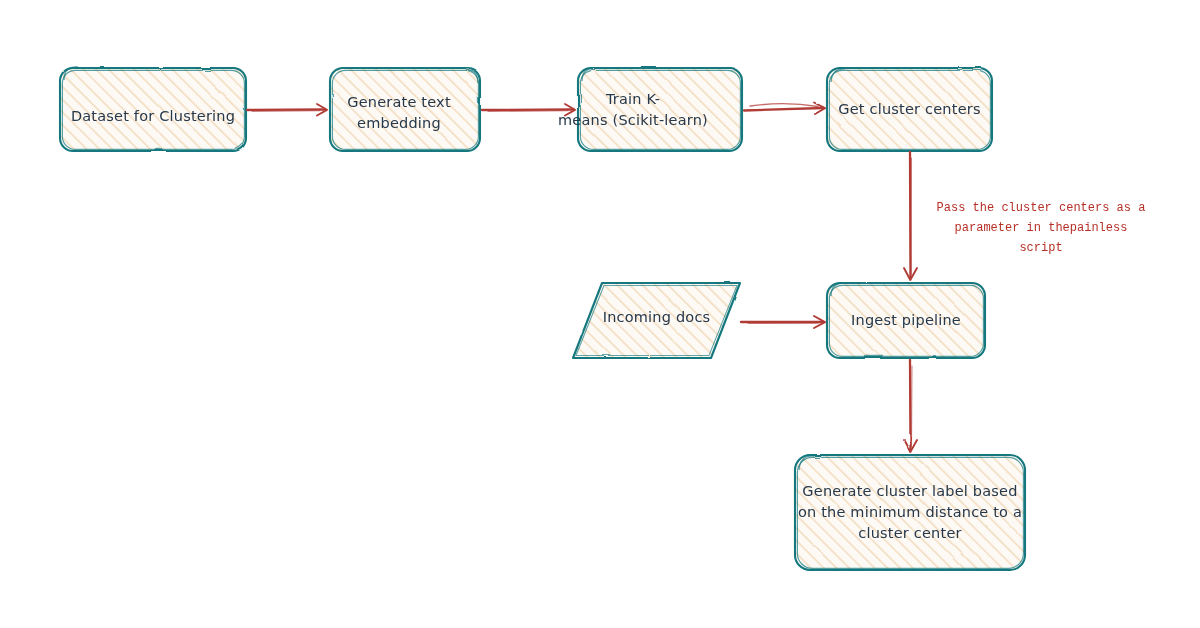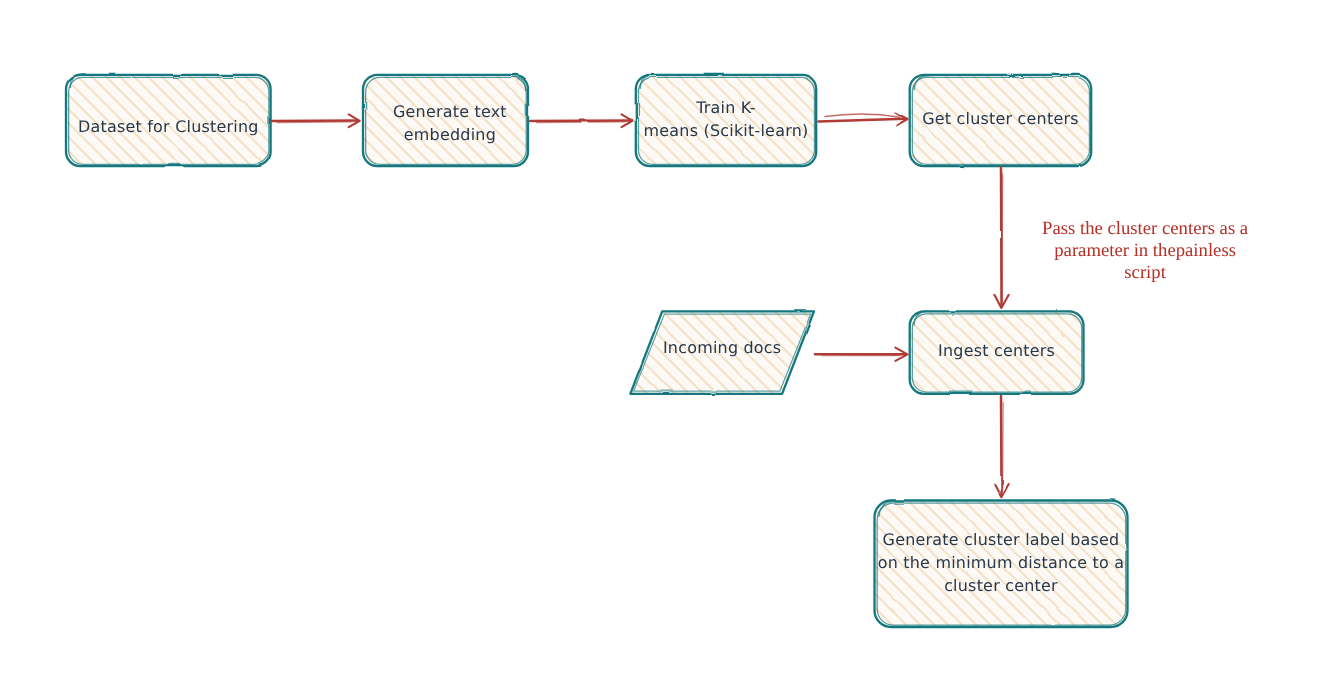--- a/index.html
+++ b/index.html
@@ -18,22 +18,22 @@
     font-size:14.5px;
     line-height:21px;
     letter-spacing:.2px;
     pointer-events:none;
     white-space:pre-line;
   }
   .annot{
     position:absolute;
     text-align:center;
     color:#b63027;
-    font-family:Liberation Serif, serif;
-    font-size:17px;
+    font-family:Liberation Mono, monospace;
+    font-size:12px;
     line-height:20px;
     white-space:pre-line;
   }
 </style>
 </head>
 <body>
 
 <svg id="canvas" viewBox="0 0 1200 628">
   <defs>
     <pattern id="hachure" width="9" height="9" patternTransform="rotate(-45)" patternUnits="userSpaceOnUse">
@@ -132,31 +132,31 @@
     <g filter="url(#rough)">
       <path d="M910 360 L910.5 450" stroke-width="2.3"></path>
       <path d="M912 366 L911.5 446" stroke-width="1.1" opacity=".6"></path>
       <path d="M904 440 L910.3 452 L917 440" stroke-width="1.9" fill="none"></path>
     </g>
   </g>
 </svg>
 
 <div class="nodeLabel" style="left:60px;top:68px;width:186px;height:96px;">Dataset for Clustering</div>
 
-<div class="nodeLabel" style="left:334px;top:68px;width:150px;height:89px;">Generate text
+<div class="nodeLabel" style="left:324px;top:68px;width:150px;height:89px;">Generate text
 embedding</div>
 
-<div class="nodeLabel" style="left:578px;top:68px;width:164px;height:83px;">Train K-
+<div class="nodeLabel" style="left:551px;top:68px;width:164px;height:83px;">Train K-
 means (Scikit-learn)</div>
 
 <div class="nodeLabel" style="left:827px;top:68px;width:165px;height:83px;">Get cluster centers</div>
 
 <div class="nodeLabel" style="left:573px;top:283px;width:167px;height:68px;">Incoming docs</div>
 
-<div class="nodeLabel" style="left:827px;top:283px;width:158px;height:75px;">Ingest centers</div>
+<div class="nodeLabel" style="left:827px;top:283px;width:158px;height:75px;">Ingest pipeline</div>
 
 <div class="nodeLabel" style="left:795px;top:455px;width:230px;height:115px;border-radius:10px;">Generate cluster label based
 on the minimum distance to a
 cluster center</div>
 
 <div class="annot" style="left:930px;top:198px;width:222px;">Pass the cluster centers as a
 parameter in thepainless
 script</div>
 
 </body></html>

